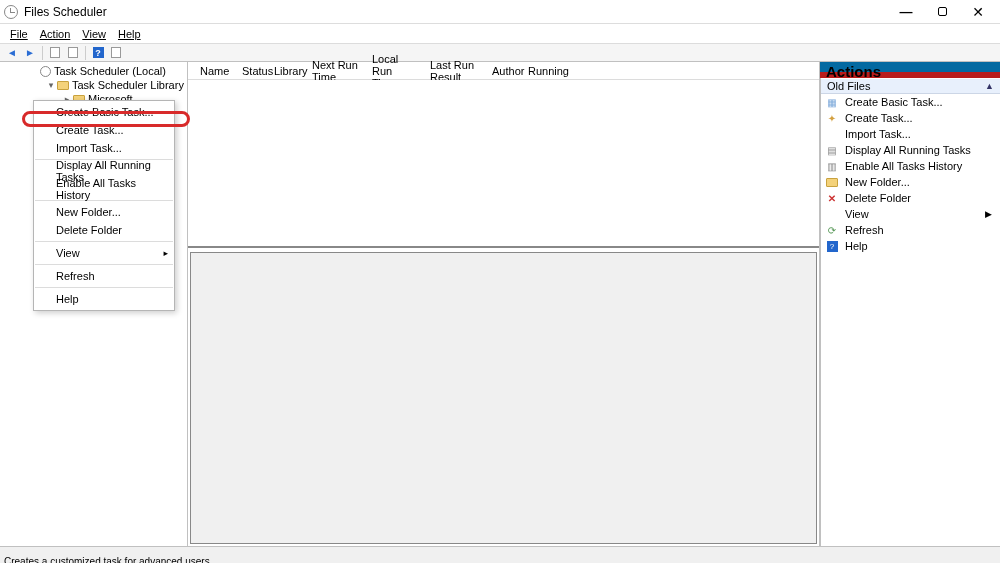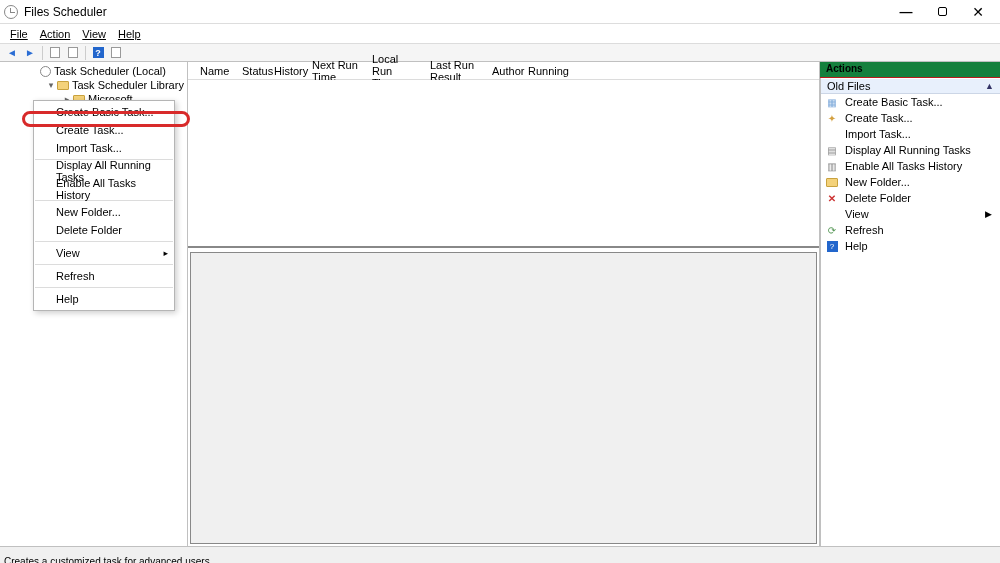--- a/index.html
+++ b/index.html
@@ -54,21 +54,21 @@
   .ctx-sub { position: absolute; right: 6px; font-size: 9px; }
   .highlight-oval { position: absolute; left: 22px; top: 111px; width: 168px; height: 16px; border: 3px solid #d82a2a; border-radius: 12px; z-index: 200; pointer-events: none; }
 
   
   .list-header { height: 18px; background: #fff; border-bottom: 1px solid #dcdcdc; display: flex; align-items: center; padding-left: 6px; }
   .list-col { padding: 0 6px; font-size: 11px; }
   .list-body { flex: 0 0 168px; background: #fff; border-bottom: 2px solid #888; }
   .list-lower { flex: 1; background: #f0f0f0; margin: 4px 2px 2px 2px; border: 1px solid #888; }
 
   
-  .actions-header { height: 16px; background: #15803d; border-bottom: 1px solid #b91c1c; font-weight: bold; padding: 1px 6px; font-size: 10px; }
+  .actions-header { height: 16px; background: #0369a1; border-bottom: 6px solid #b91c1c; font-weight: bold; padding: 1px 6px; font-size: 15px; }
   .actions-group { background: #e8f0fc; height: 16px; display: flex; align-items: center; padding: 0 6px; border-bottom: 1px solid #ccd6e6; border-top: 1px solid #fff; }
   .actions-group .collapse { margin-left: auto; color: #336; font-size: 9px; }
   .action-item { height: 16px; display: flex; align-items: center; padding: 0 4px; gap: 6px; }
   .action-icon { width: 14px; height: 14px; display: flex; align-items: center; justify-content: center; font-size: 10px; }
   .ai-basic { color: #7aa7d9; }
   .ai-create { color: #d4a040; }
   .ai-display { color: #888; }
   .ai-enable { color: #888; }
   .ai-delete { color: #c33; font-weight: bold; }
   .ai-refresh { color: #5a9a5a; }
@@ -152,21 +152,21 @@
           <span class="folder-icon-blue"></span>
         </span>
       <span class="tree-label selected">Old Files</span>
     </div>
   </div>
 
   <div class="center-pane">
     <div class="list-header">
       <span class="list-col" style="width:42px">Name</span>
       <span class="list-col" style="width:32px">Status</span>
-      <span class="list-col" style="width:38px">History</span>
+      <span class="list-col" style="width:38px">Library</span>
       <span class="list-col" style="width:60px">Next Run Time</span>
       <span class="list-col" style="width:58px">Local Run Time</span>
       <span class="list-col" style="width:62px">Last Run Result</span>
       <span class="list-col" style="width:36px">Author</span>
       <span class="list-col">Running</span>
     </div>
     <div class="list-body"></div>
     <div class="list-lower"></div>
   </div>
 

